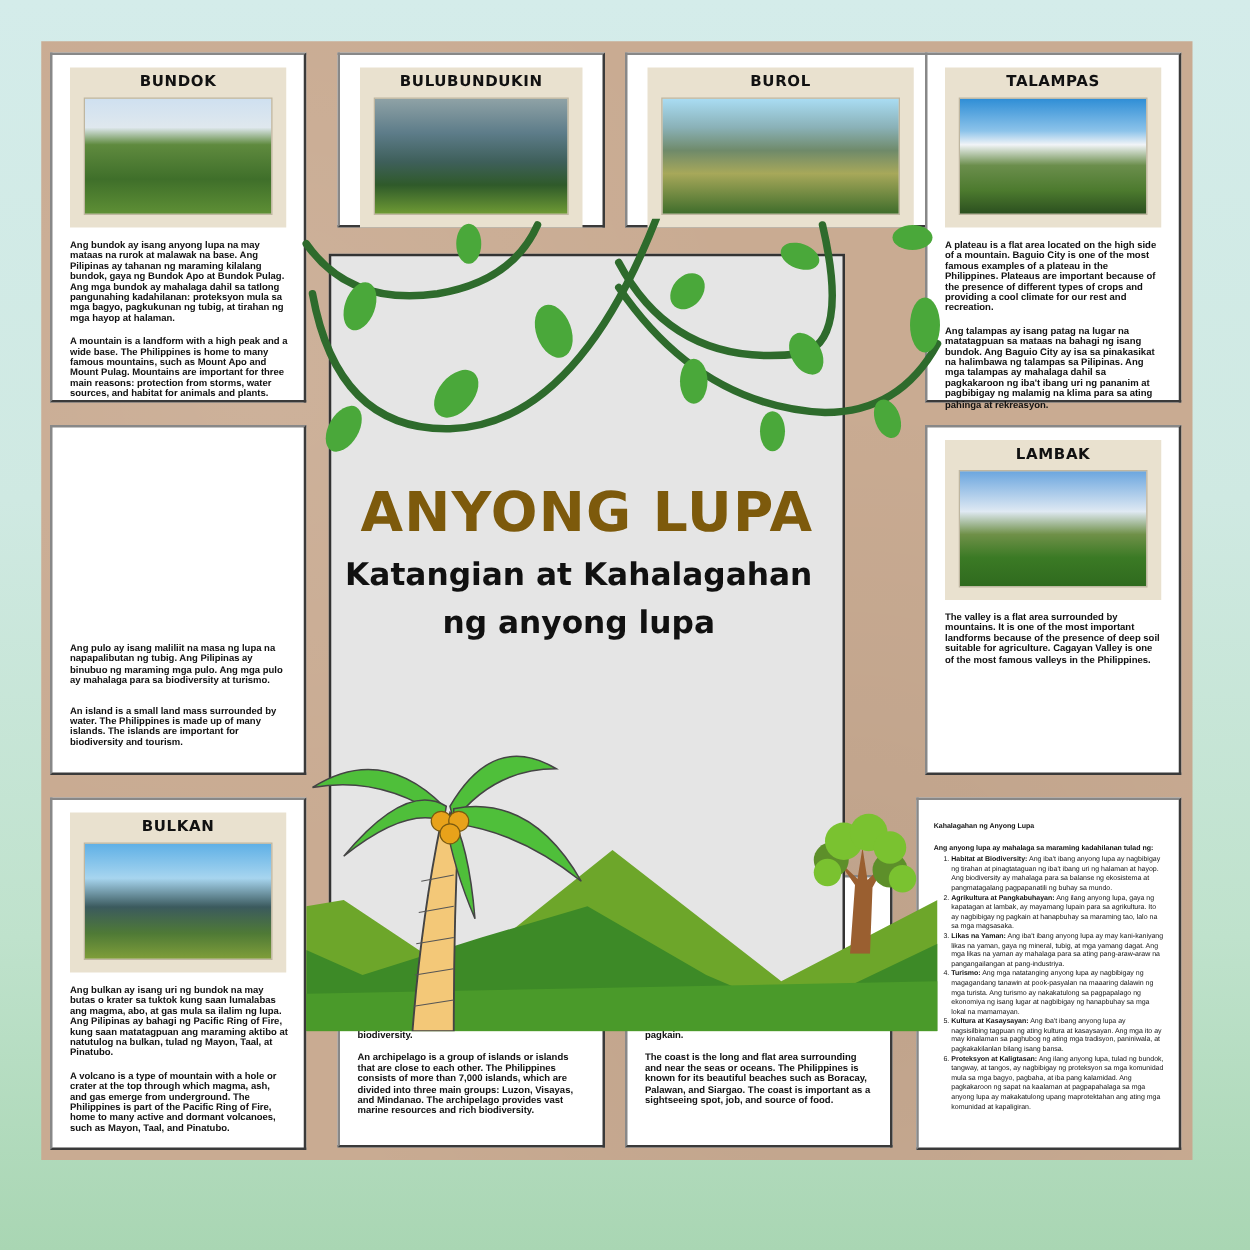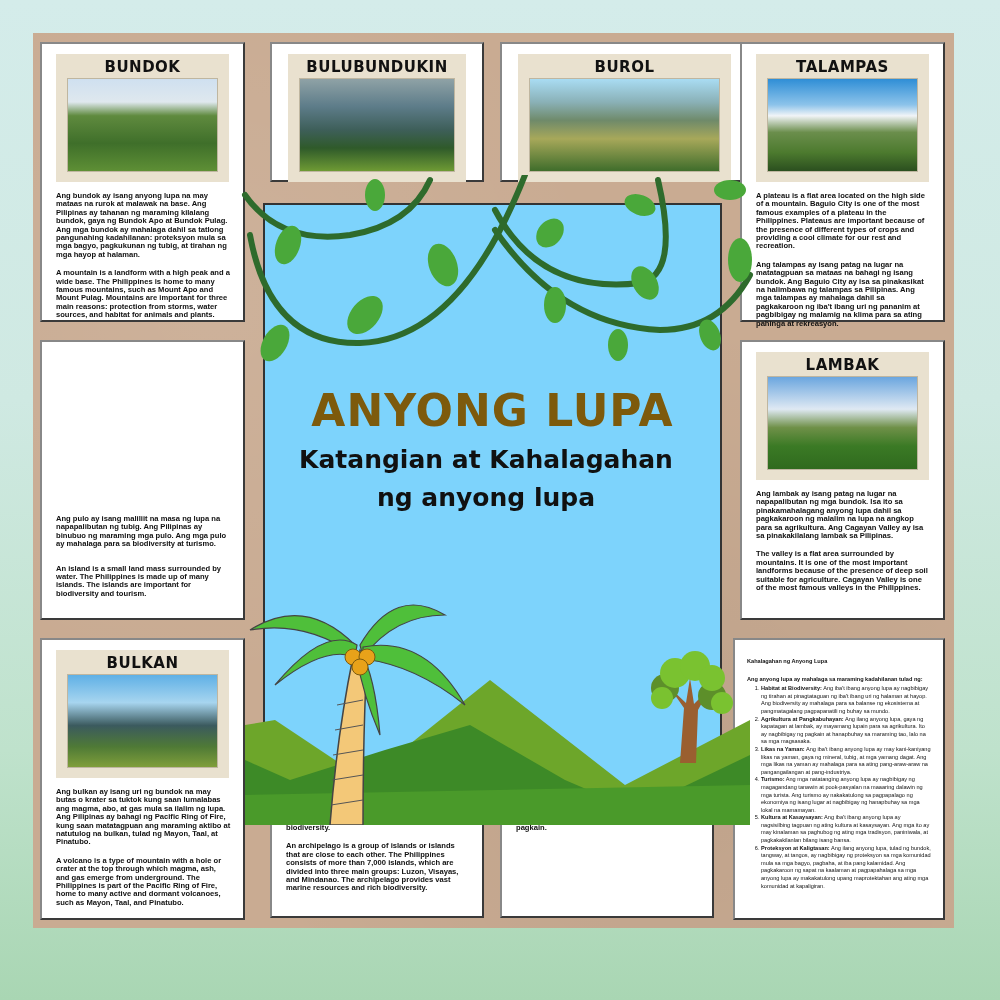--- a/index.html
+++ b/index.html
@@ -20,21 +20,21 @@
       position: absolute; background: #fff;
       border: 2px solid #3a3a3a;
       border-top-color: #888; border-left-color: #888;
     }
     .card .frame {
       position: absolute; left: 14px; right: 14px; top: 10px; height: 128px;
       background: #e9e1cf;
     }
     .card .title {
       position: absolute; left: 0; right: 0; top: 4px;
-      text-align: center; font-weight: bold; font-size: 15px;
+      text-align: center; font-weight: bold; font-size: 12px;
       letter-spacing: 0.5px; color: #111;
       font-family: "DejaVu Sans", sans-serif;
     }
     .card .photo {
       position: absolute; left: 11px; right: 11px; top: 24px; height: 94px;
       border: 1px solid #bfb6a0;
     }
     .card .body {
       position: absolute; left: 14px; right: 12px; top: 148px;
       font-size: 7.6px; line-height: 8.4px; color: #111; font-weight: bold;
@@ -52,22 +52,22 @@
     .ph-bulkan { background: linear-gradient(180deg, #5fb0e6 0%, #a7d5ef 30%, #3b5a5e 55%, #4f7a36 78%, #7f9e3a 100%); }
 
     .card.small-text .body { font-size: 5.6px; line-height: 7.6px; font-weight: normal; top: 18px; left: 12px; }
     .small-text .body .h { font-weight: bold; margin-bottom: 10px; }
     .small-text .body .intro { font-weight: bold; margin-bottom: 2px; }
     .small-text ol { padding-left: 14px; }
     .small-text li { margin-bottom: 0; }
     .small-text li b { font-weight: bold; }
 
     .center-panel {
-      position: absolute; left: 263px; top: 203px; width: 459px; height: 620px;
-      background: #7dd3fc; border: 2px solid #333;
+      position: absolute; left: 263px; top: 203px; width: 413px; height: 620px;
+      background: #e5e5e5; border: 2px solid #333;
     }
     .main-title {
       position: absolute; left: 0; right: 0; top: 180px; text-align: center;
       font-size: 44px; font-weight: bold; color: #7d5a0c; letter-spacing: 1px;
       font-family: "DejaVu Sans", sans-serif;
     }
     .sub-title {
       position: absolute; left: 0; right: 13px; top: 236px; text-align: center;
       font-size: 25px; line-height: 38px; color: #111; font-weight: bold;
       font-family: "DejaVu Sans", sans-serif;
@@ -121,21 +121,20 @@
     <p>An island is a small land mass surrounded by water. The Philippines is made up of many islands. The islands are important for biodiversity and tourism.</p>
   </div>
 </div>
 
 <div class="card" style="left:740px;top:340px;width:205px;height:280px;">
   <div class="frame">
     <div class="title">LAMBAK</div>
     <div class="photo ph-lambak"></div>
   </div>
   <div class="body">
-    <p>Ang lambak ay isang patag na lugar na napapalibutan ng mga bundok. Isa ito sa pinakamahalagang anyong lupa dahil sa pagkakaroon ng malalim na lupa na angkop para sa agrikultura. Ang Cagayan Valley ay isa sa pinakakilalang lambak sa Pilipinas.</p>
     <p>The valley is a flat area surrounded by mountains. It is one of the most important landforms because of the presence of deep soil suitable for agriculture. Cagayan Valley is one of the most famous valleys in the Philippines.</p>
   </div>
 </div>
 
 <div class="card" style="left:40px;top:638px;width:205px;height:282px;">
   <div class="frame">
     <div class="title">BULKAN</div>
     <div class="photo ph-bulkan"></div>
   </div>
   <div class="body">
@@ -147,20 +146,21 @@
 <div class="card" style="left:270px;top:700px;width:214px;height:218px;">
   <div class="body" style="top:122px;">
     <p>biodiversity.</p>
     <p>An archipelago is a group of islands or islands that are close to each other. The Philippines consists of more than 7,000 islands, which are divided into three main groups: Luzon, Visayas, and Mindanao. The archipelago provides vast marine resources and rich biodiversity.</p>
   </div>
 </div>
 
 <div class="card" style="left:500px;top:700px;width:214px;height:218px;">
   <div class="body" style="top:122px;">
     <p>pagkain.</p>
+    <p>The coast is the long and flat area surrounding and near the seas or oceans. The Philippines is known for its beautiful beaches such as Boracay, Palawan, and Siargao. The coast is important as a sightseeing spot, job, and source of food.</p>
   </div>
 </div>
 
 <div class="card small-text" style="left:733px;top:638px;width:212px;height:282px;">
   <div class="body">
     <div class="h">Kahalagahan ng Anyong Lupa</div>
     <div class="intro">Ang anyong lupa ay mahalaga sa maraming kadahilanan tulad ng:</div>
     <ol>
       <li><b>Habitat at Biodiversity:</b><span> Ang iba't ibang anyong lupa ay nagbibigay ng tirahan at pinagtataguan ng iba't ibang uri ng halaman at hayop. Ang biodiversity ay mahalaga para sa balanse ng ekosistema at pangmatagalang pagpapanatili ng buhay sa mundo.</span></li>
       <li><b>Agrikultura at Pangkabuhayan:</b><span> Ang ilang anyong lupa, gaya ng kapatagan at lambak, ay mayamang lupain para sa agrikultura. Ito ay nagbibigay ng pagkain at hanapbuhay sa maraming tao, lalo na sa mga magsasaka.</span></li>

